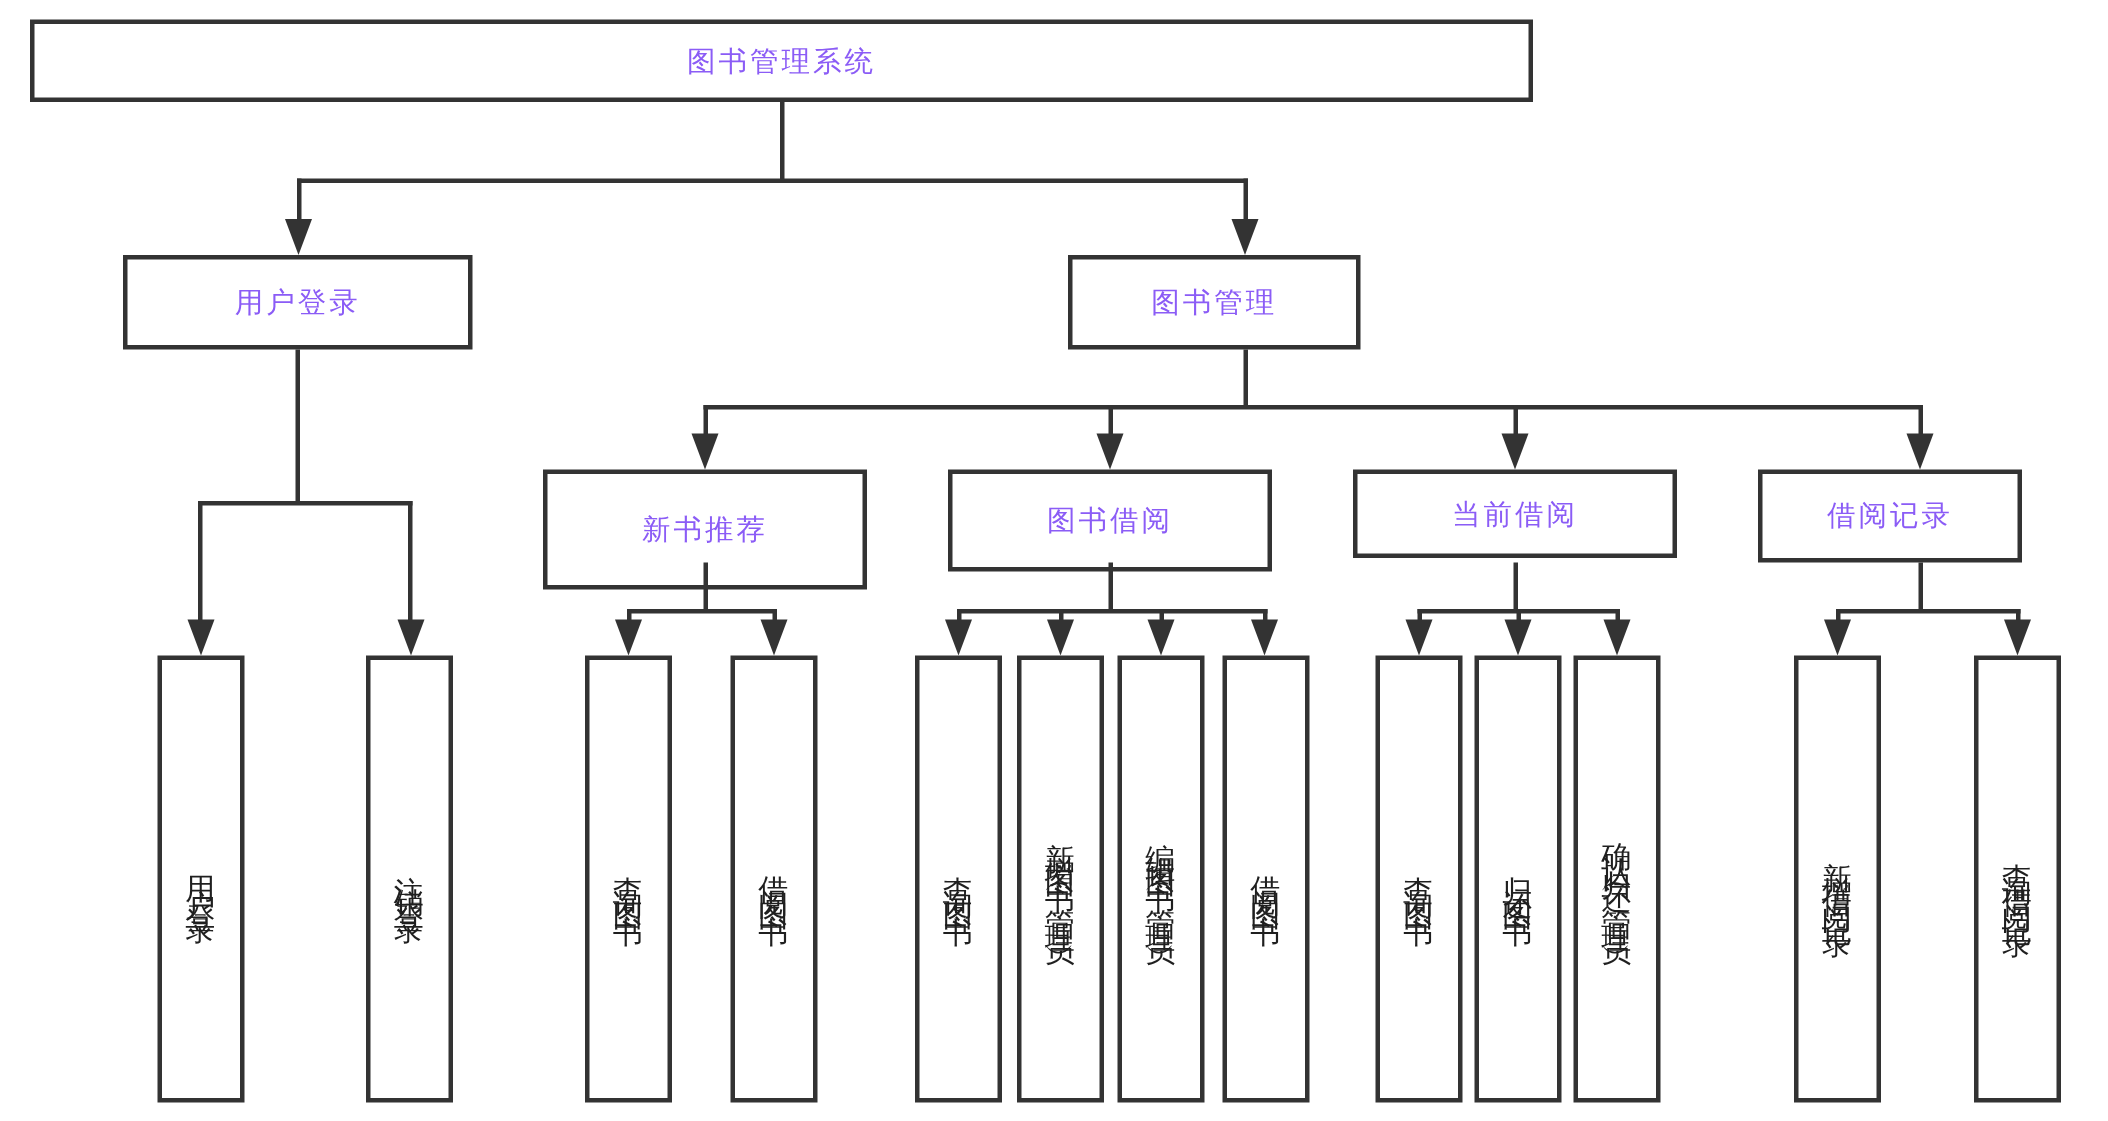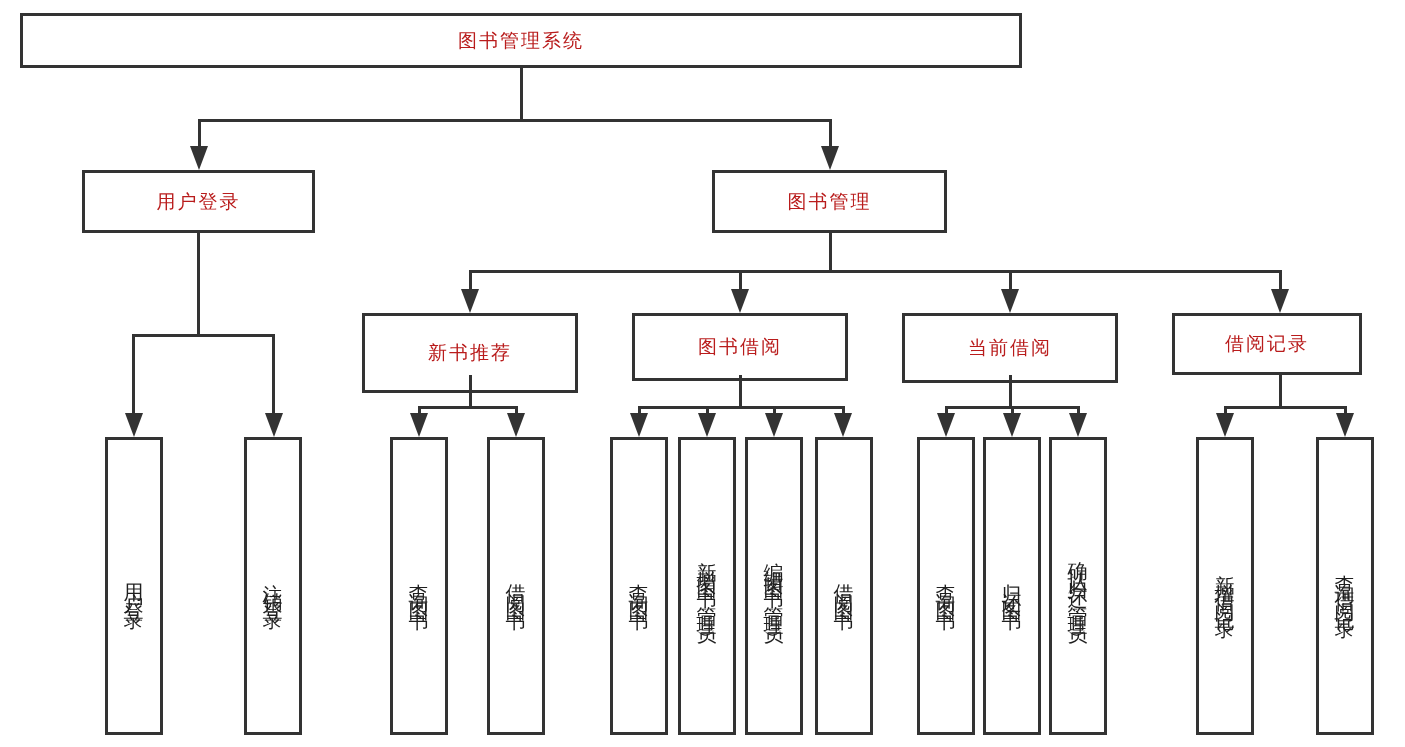--- a/index.html
+++ b/index.html
@@ -12,21 +12,21 @@
     overflow: hidden;
   }
   .node {
     position: absolute;
     box-sizing: border-box;
     border: 3px solid #333333;
     background: transparent;
     display: flex;
     align-items: center;
     justify-content: center;
-    color: #b91c1c;
+    color: #8b5cf6;
     font-size: 19px;
     letter-spacing: 2px;
     z-index: 2;
     white-space: nowrap;
   }
   .vnode {
     position: absolute;
     box-sizing: border-box;
     border: 3px solid #333333;
     background: transparent;
@@ -79,21 +79,21 @@
   <div class="vline" style="left:520px; top:68px; width:3px; height:53px;"></div>
   <div class="hline" style="left:198px; top:119px; width:634px; height:3px;"></div>
   <div class="vline" style="left:198px; top:119px; width:3px; height:35px;"></div>
   <div class="arrow" style="left:190px; top:146px;"></div>
   <div class="vline" style="left:829px; top:119px; width:3px; height:35px;"></div>
   <div class="arrow" style="left:821px; top:146px;"></div>
 
   <div class="node" style="left:82px; top:170px; width:233px; height:63px;">
     <span>用户登录</span>
   </div>
-  <div class="node" style="left:712px; top:170px; width:235px; height:63px;">
+  <div class="node" style="left:712px; top:170px; width:195px; height:63px;">
     <span>图书管理</span>
   </div>
 
   <div class="vline" style="left:197px; top:233px; width:3px; height:102px;"></div>
   <div class="hline" style="left:132px; top:334px; width:143px; height:3px;"></div>
   <div class="vline" style="left:132px; top:334px; width:3px; height:85px;"></div>
   <div class="arrow" style="left:125px; top:413px;"></div>
   <div class="vline" style="left:272px; top:334px; width:3px; height:85px;"></div>
   <div class="arrow" style="left:265px; top:413px;"></div>
 
@@ -107,24 +107,24 @@
   <div class="arrow" style="left:1001px; top:289px;"></div>
   <div class="vline" style="left:1279px; top:270px; width:3px; height:25px;"></div>
   <div class="arrow" style="left:1271px; top:289px;"></div>
 
   <div class="node" style="left:362px; top:313px; width:216px; height:80px;">
     <span>新书推荐</span>
   </div>
   <div class="node" style="left:632px; top:313px; width:216px; height:68px;">
     <span>图书借阅</span>
   </div>
-  <div class="node" style="left:902px; top:313px; width:216px; height:70px;">
+  <div class="node" style="left:902px; top:313px; width:216px; height:59px;">
     <span>当前借阅</span>
   </div>
-  <div class="node" style="left:1172px; top:313px; width:190px; height:62px;">
+  <div class="node" style="left:1172px; top:313px; width:176px; height:62px;">
     <span>借阅记录</span>
   </div>
 
   <div class="vline" style="left:469px; top:375px; width:3px; height:33px;"></div>
   <div class="hline" style="left:418px; top:406px; width:100px; height:3px;"></div>
   <div class="vline" style="left:418px; top:406px; width:3px; height:15px;"></div>
   <div class="arrow" style="left:410px; top:413px;"></div>
   <div class="vline" style="left:515px; top:406px; width:3px; height:15px;"></div>
   <div class="arrow" style="left:507px; top:413px;"></div>
 

